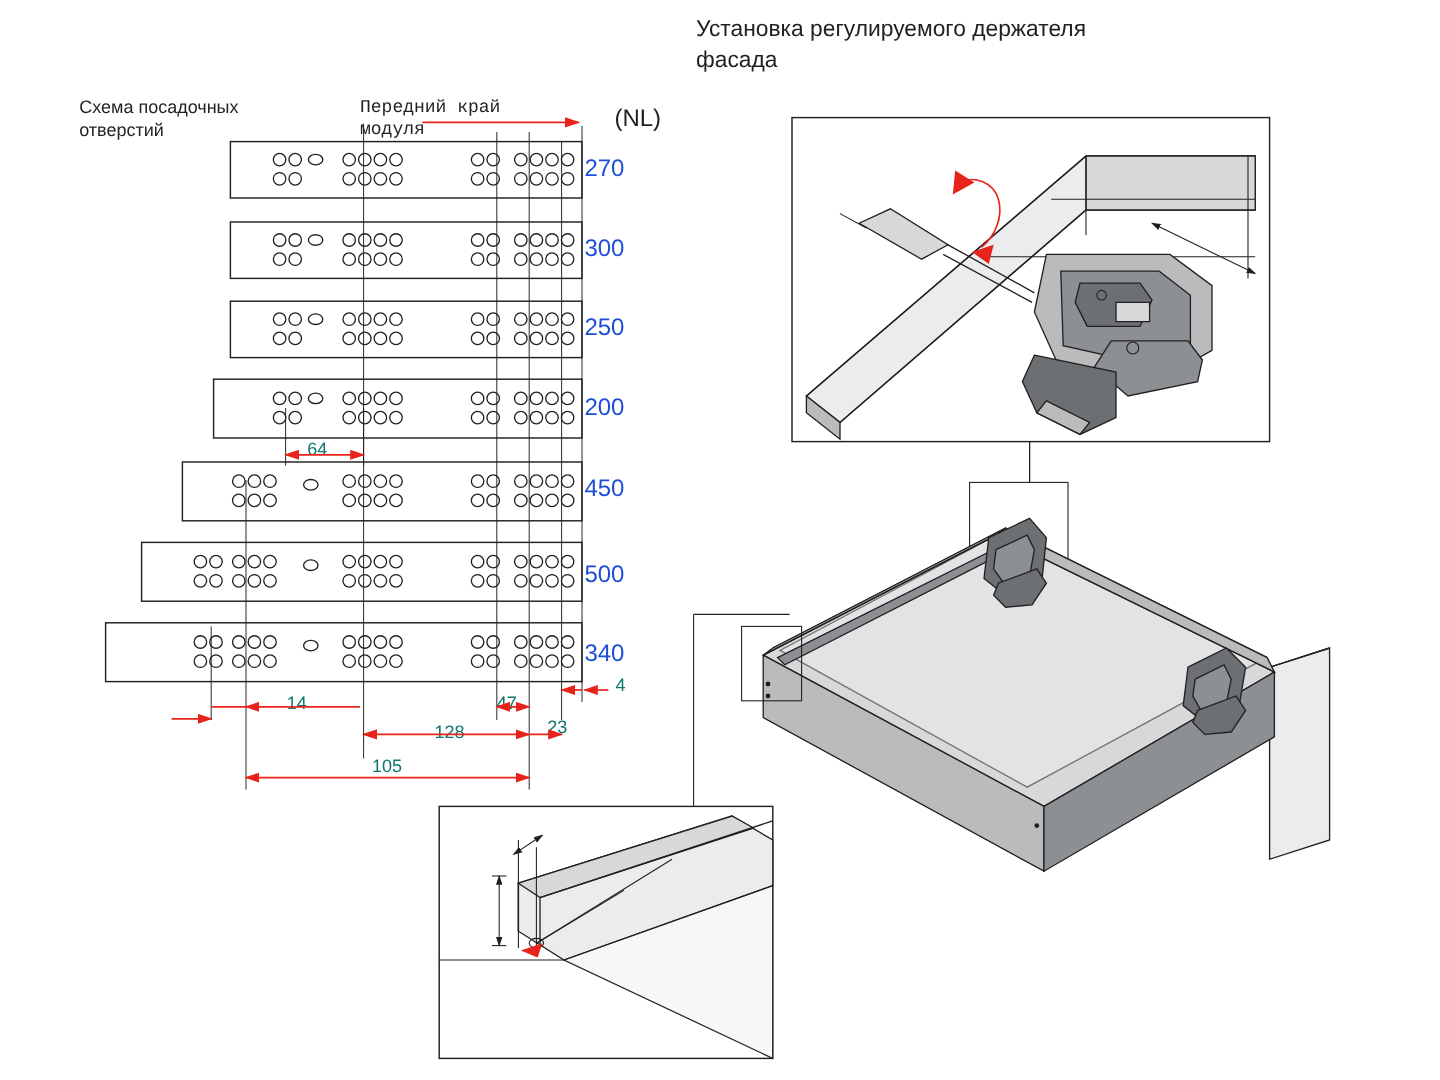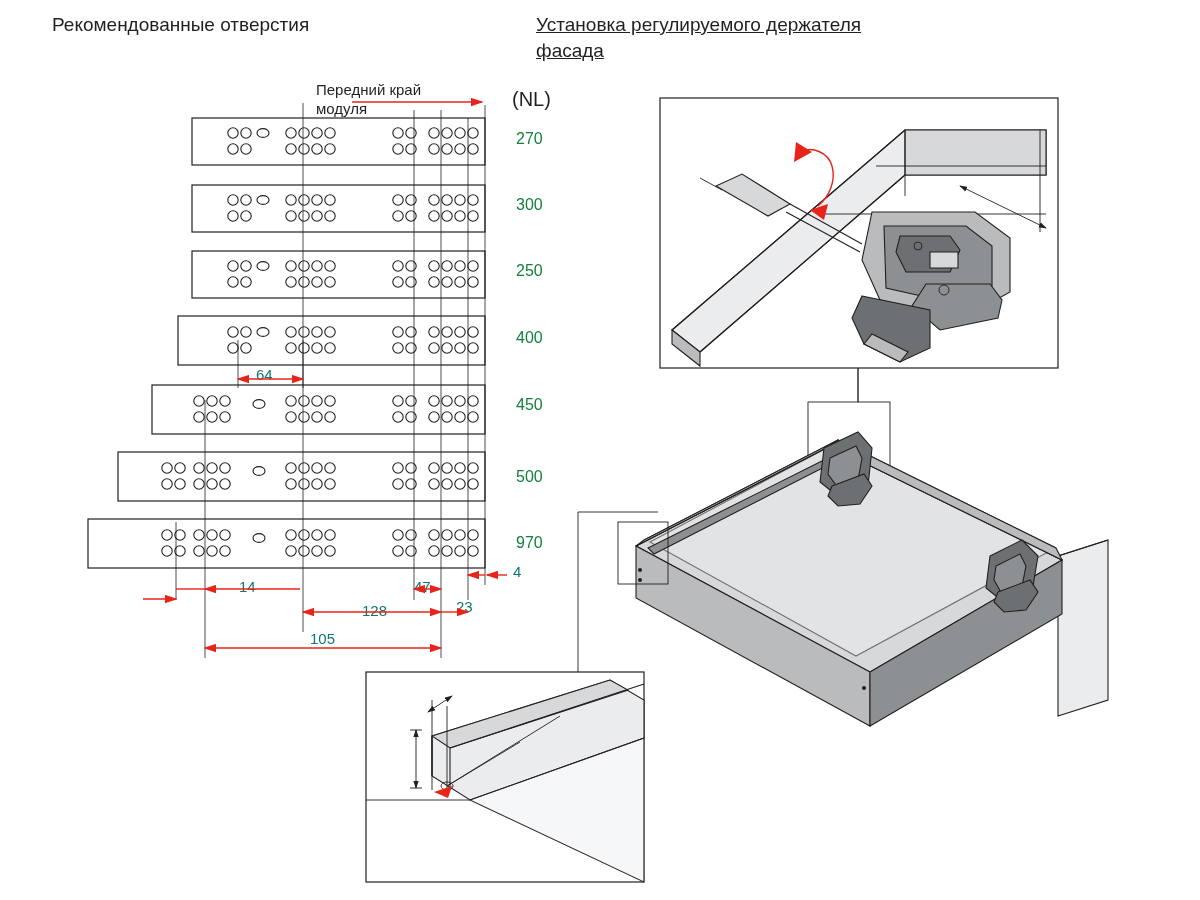--- a/index.html
+++ b/index.html
@@ -20,38 +20,38 @@
     inset: 0;
   }
   .title {
     position: absolute;
     font-size: 19px;
     line-height: 26px;
     color: #231f20;
     white-space: pre-line;
   }
   #title-left { left: 52px; top: 12px; }
-  #title-right { left: 536px; top: 12px; width: 400px; text-decoration: underline; }
+  #title-right { left: 580px; top: 12px; width: 400px; }
 
   .lbl {
     position: absolute;
     font-size: 15px;
     line-height: 19px;
     color: #231f20;
     white-space: pre-line;
   }
   #lbl-holes { left: 66px; top: 80px; }
-  #lbl-front { left: 316px; top: 80px; }
+  #lbl-front { left: 300px; top: 80px; font-family: Liberation Mono, monospace; }
   #lbl-nl { left: 512px; top: 90px; font-size: 20px; }
 
   .nl-val {
     position: absolute;
-    font-size: 16px;
-    color: #15803d;
-    left: 516px;
+    font-size: 20px;
+    color: #1d4ed8;
+    left: 487px;
   }
 
   .dim {
     position: absolute;
     font-size: 15px;
     color: #0f766e;
   }
 
   svg.layer {
     position: absolute;
@@ -90,35 +90,36 @@
   .rot-11 {
     transform: rotate(-90deg);
     transform-origin: left top;
   }
 </style>
 </head>
 <body>
 
 <div class="page">
 
-  <div class="title" id="title-left">Рекомендованные отверстия</div>
   <div class="title" id="title-right">Установка регулируемого держателя
 фасада</div>
 
+  <div class="lbl" id="lbl-holes">Схема посадочных
+отверстий</div>
   <div class="lbl" id="lbl-front">Передний край
 модуля</div>
   <div class="lbl" id="lbl-nl">(NL)</div>
 
   <div class="nl-val" style="top:130px">270</div>
   <div class="nl-val" style="top:196px">300</div>
   <div class="nl-val" style="top:262px">250</div>
-  <div class="nl-val" style="top:329px">400</div>
+  <div class="nl-val" style="top:329px">200</div>
   <div class="nl-val" style="top:396px">450</div>
   <div class="nl-val" style="top:468px">500</div>
-  <div class="nl-val" style="top:534px">970</div>
+  <div class="nl-val" style="top:534px">340</div>
 
   <div class="dim" style="left:256px; top:366px">64</div>
   <div class="dim" style="left:239px; top:578px">14</div>
   <div class="dim" style="left:414px; top:578px">47</div>
   <div class="dim" style="left:513px; top:563px">4</div>
   <div class="dim" style="left:362px; top:602px">128</div>
   <div class="dim" style="left:456px; top:598px">23</div>
   <div class="dim" style="left:310px; top:630px">105</div>
 
   <div class="iso-lbl rot-min55" style="left:985px; top:143px">Min.55</div>

